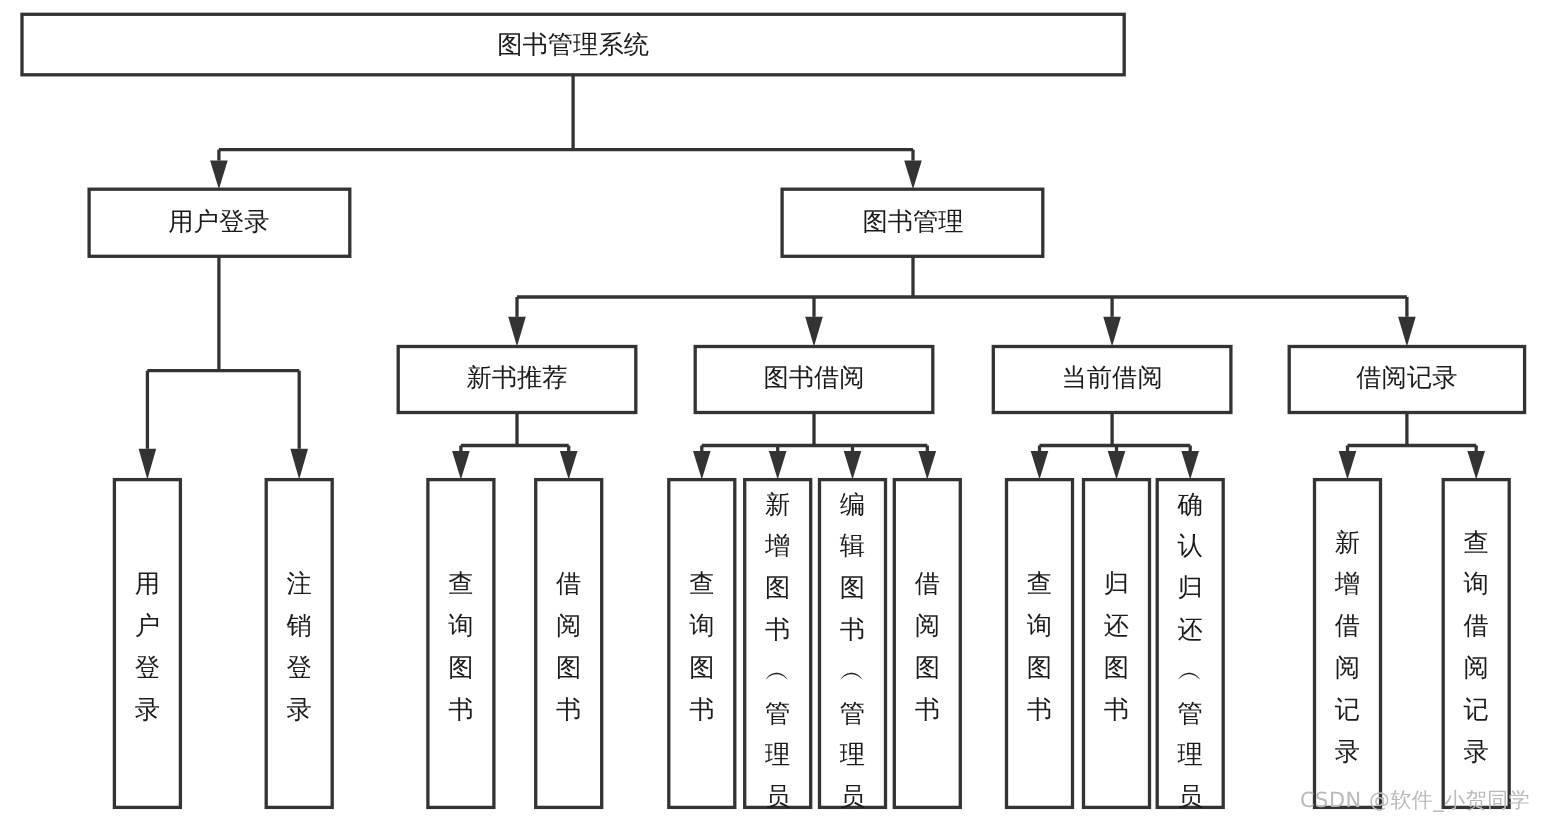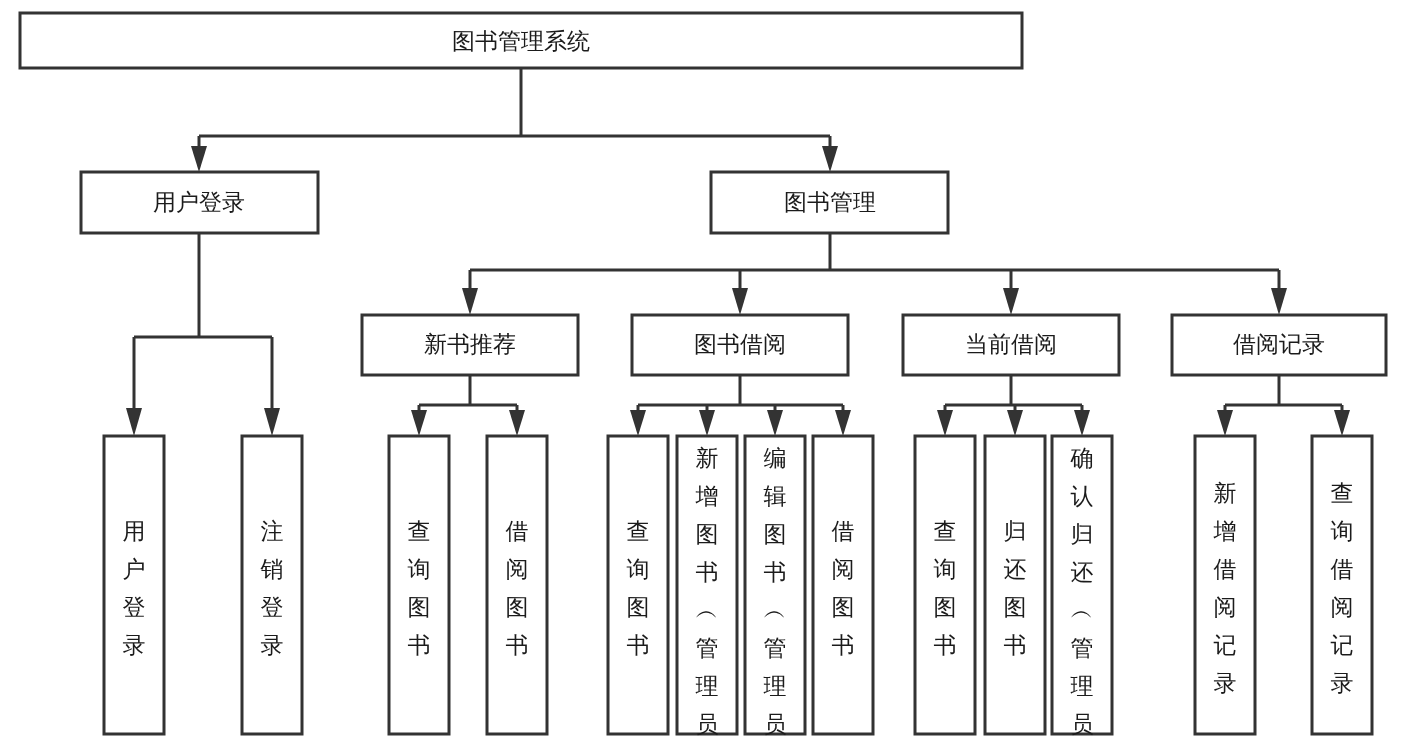--- a/index.html
+++ b/index.html
@@ -214,13 +214,14 @@
       <rect class="node-box" x="1195" y="436" width="60" height="298"></rect>
       <text class="node-label-v" x="1225" y="0"><tspan x="1225" y="500.64">新</tspan><tspan x="1225" y="538.64">增</tspan><tspan x="1225" y="576.64">借</tspan><tspan x="1225" y="614.64">阅</tspan><tspan x="1225" y="652.64">记</tspan><tspan x="1225" y="690.64">录</tspan></text>
     </g>
     <g>
       <rect class="node-box" x="1312" y="436" width="60" height="298"></rect>
       <text class="node-label-v" x="1342" y="0"><tspan x="1342" y="500.64">查</tspan><tspan x="1342" y="538.64">询</tspan><tspan x="1342" y="576.64">借</tspan><tspan x="1342" y="614.64">阅</tspan><tspan x="1342" y="652.64">记</tspan><tspan x="1342" y="690.64">录</tspan></text>
     </g>
 
   </svg>
 
+  <div class="watermark">CSDN @软件_小贺同学</div>
 </div>
 
 </body></html>

